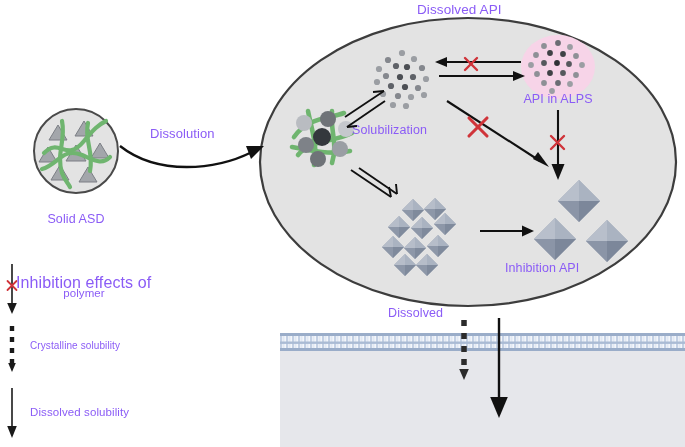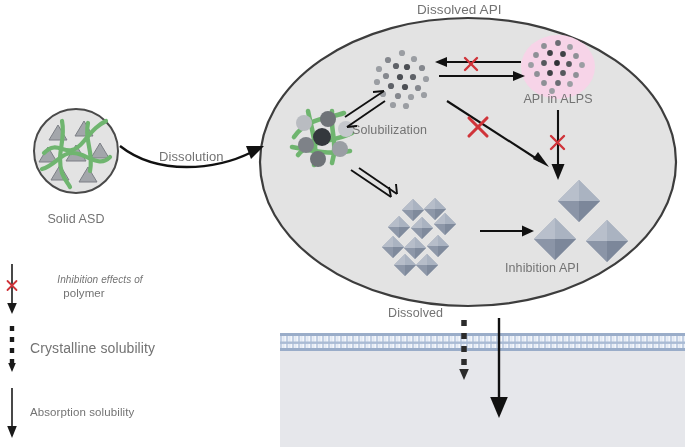--- a/index.html
+++ b/index.html
@@ -1,19 +1,19 @@
 <!DOCTYPE html>
 <html><head>
 <meta charset="utf-8">
 <style>
   html,body{margin:0;padding:0;background:#ffffff;}
   body{width:685px;height:447px;position:relative;overflow:hidden;
        font-family:"Liberation Sans","DejaVu Sans",sans-serif;color:#1a1a1a;}
   .abs{position:absolute;}
-  .lbl{position:absolute;font-size:12.5px;color:#737373;white-space:nowrap;letter-spacing:.1px;}
+  .lbl{position:absolute;font-size:12.5px;color:#8b5cf6;white-space:nowrap;letter-spacing:.1px;}
   .lbl.c{text-align:center;}
   svg{display:block;overflow:visible;}
   #root{position:absolute;left:0;top:0;width:685px;height:447px;}
 </style>
 </head>
 <body>
 
 <div id="root">
 
   <div class="lbl c" style="left:417px;top:2px;font-size:13.5px;">Dissolved API</div>
@@ -235,48 +235,48 @@
       <path d="M30,14 C34,34 24,46 30,66 C33,74 36,76 38,80"></path>
       <path d="M56,16 C52,34 62,44 58,64"></path>
     </g>
   </svg>
   <div class="lbl c" style="left:36px;top:212px;width:80px;">Solid ASD</div>
 
   <svg class="abs" style="left:118px;top:130px;" width="150" height="50">
     <path d="M2,16 C40,46 98,40 134,22" stroke="#111" stroke-width="2.4" fill="none"></path>
     <polygon points="146,16 128,16 133,29" fill="#111"></polygon>
   </svg>
-  <div class="lbl" style="left:150px;top:149px;font-size:13px;margin-left:9px;">Dissolution</div>
+  <div class="lbl" style="left:150px;top:126px;font-size:13px;">Dissolution</div>
 
   <div class="abs" style="left:0px;top:262px;width:170px;">
 
     <div class="abs" style="left:0;top:0;">
       <svg class="abs" style="left:4px;top:2px;" width="24" height="52">
         <line x1="8" y1="0" x2="8" y2="42" stroke="#1a1a1a" stroke-width="1.6"></line>
         <polygon points="8,50 3.2,39 12.8,39" fill="#1a1a1a"></polygon>
         <g stroke="#d0343a" stroke-width="1.8" stroke-linecap="round">
           <line x1="3.5" y1="17" x2="12.5" y2="26"></line>
             <line x1="12.5" y1="17" x2="3.5" y2="26"></line>
         </g>
       </svg>
-      <div class="lbl c" style="left:40px;top:12px;width:120px;font-size:10px;font-style:italic;">Inhibition effects of</div>
+      <div class="lbl c" style="left:16px;top:12px;width:120px;font-size:16px;">Inhibition effects of</div>
       <div class="lbl c" style="left:24px;top:25px;width:120px;font-size:11.5px;">polymer</div>
     </div>
 
     <div class="abs" style="left:0;top:62px;">
       <svg class="abs" style="left:4px;top:2px;" width="24" height="50">
         <line x1="8" y1="0" x2="8" y2="38" stroke="#1a1a1a" stroke-width="4.4" stroke-dasharray="5,6"></line>
         <polygon points="8,46 4.2,37 11.8,37" fill="#1a1a1a"></polygon>
       </svg>
-      <div class="lbl" style="left:30px;top:16px;font-size:14px;">Crystalline solubility</div>
+      <div class="lbl" style="left:30px;top:16px;font-size:10px;">Crystalline solubility</div>
     </div>
 
     <div class="abs" style="left:0;top:124px;">
       <svg class="abs" style="left:4px;top:2px;" width="24" height="52">
         <line x1="8" y1="0" x2="8" y2="40" stroke="#1a1a1a" stroke-width="1.6"></line>
         <polygon points="8,50 3.2,38 12.8,38" fill="#1a1a1a"></polygon>
       </svg>
-      <div class="lbl" style="left:30px;top:20px;font-size:11.5px;">Absorption solubility</div>
+      <div class="lbl" style="left:30px;top:20px;font-size:11.5px;">Dissolved solubility</div>
     </div>
 
   </div>
 
 </div>
 
 </body></html>

